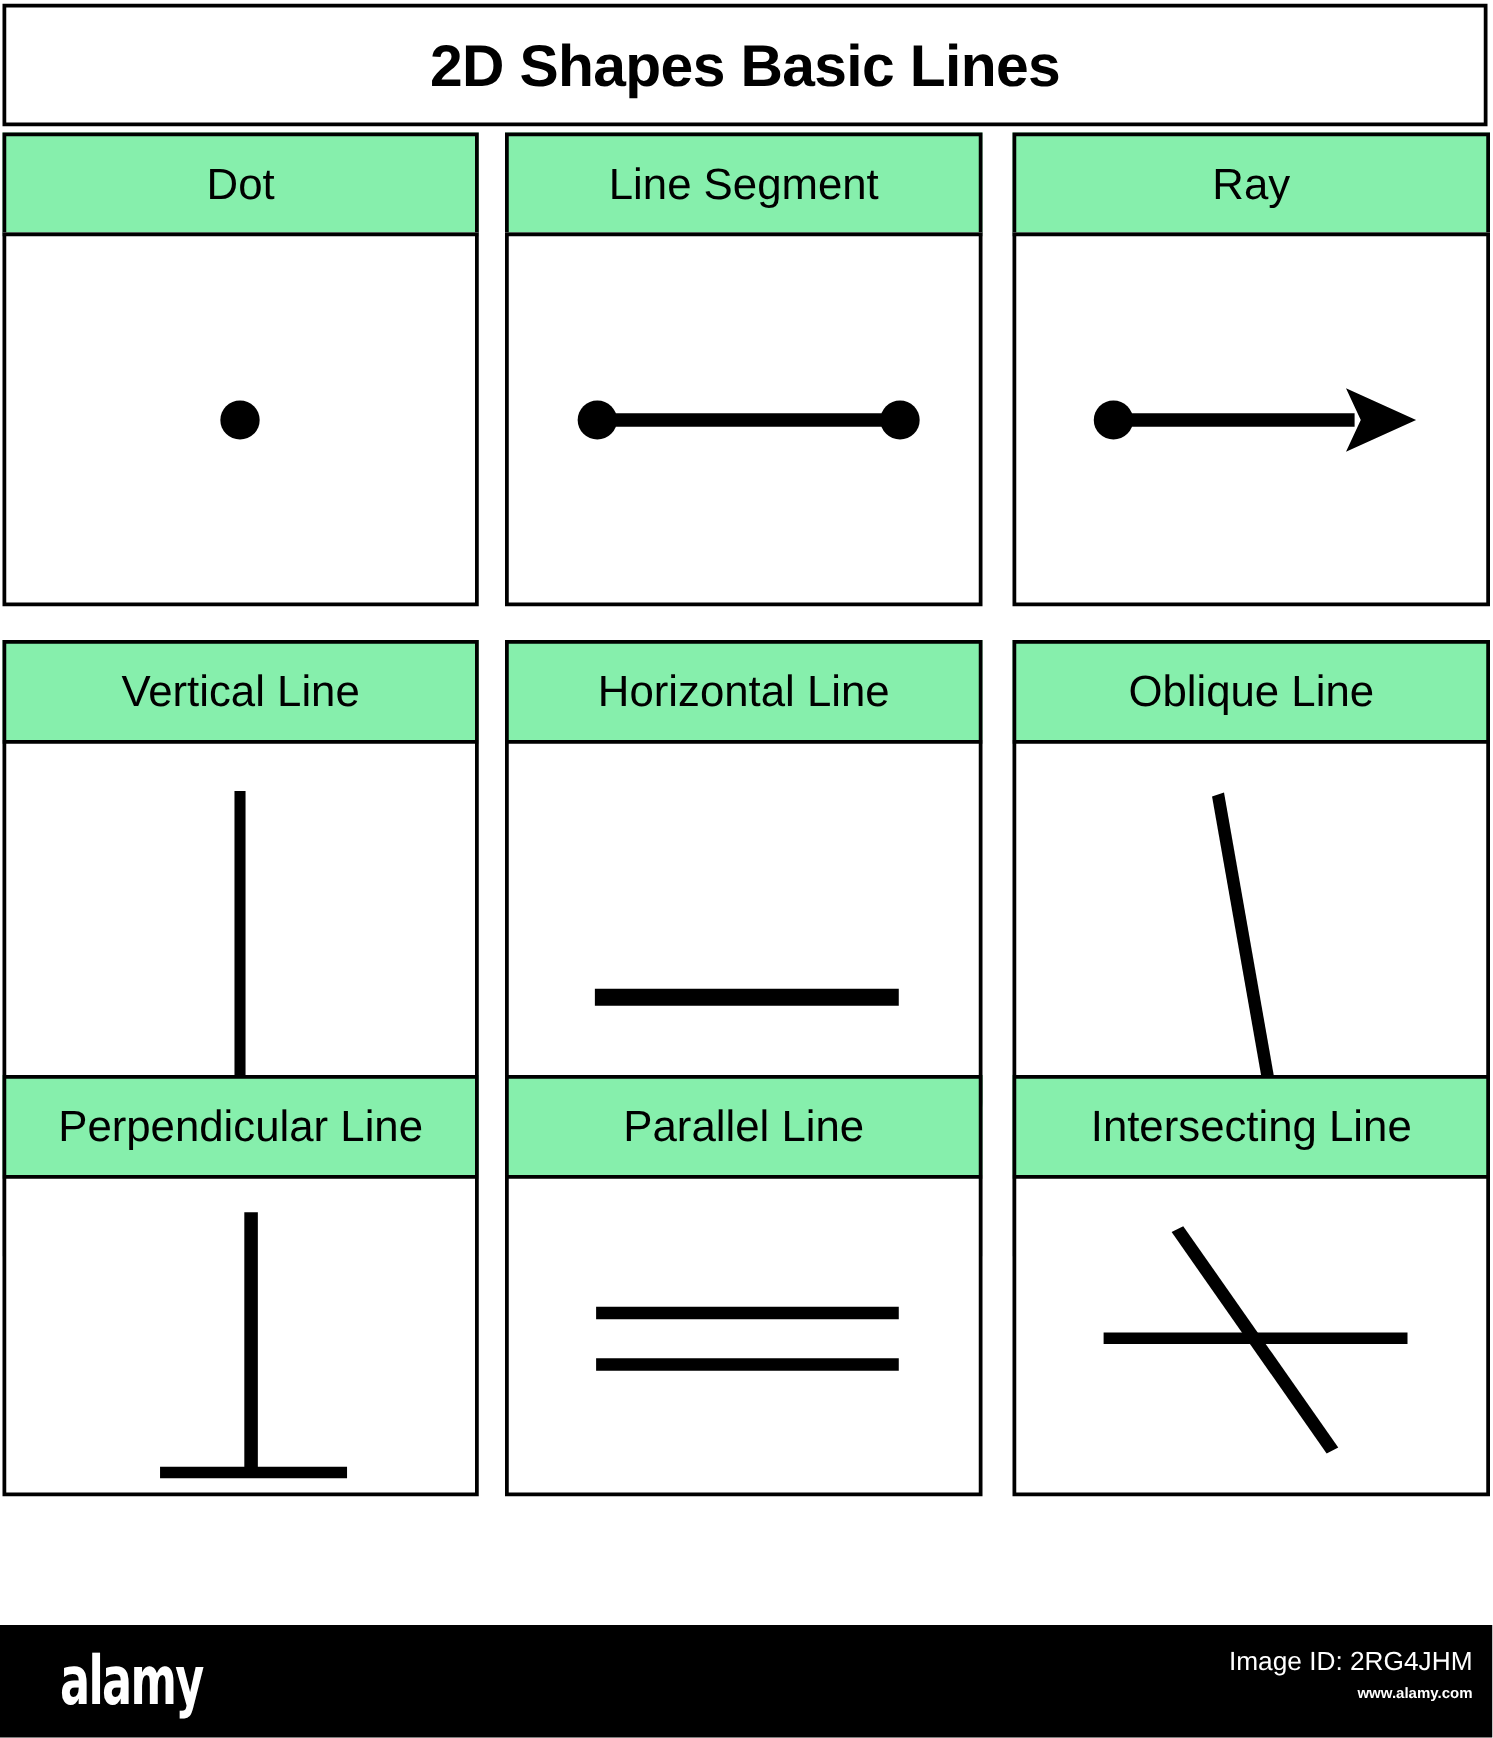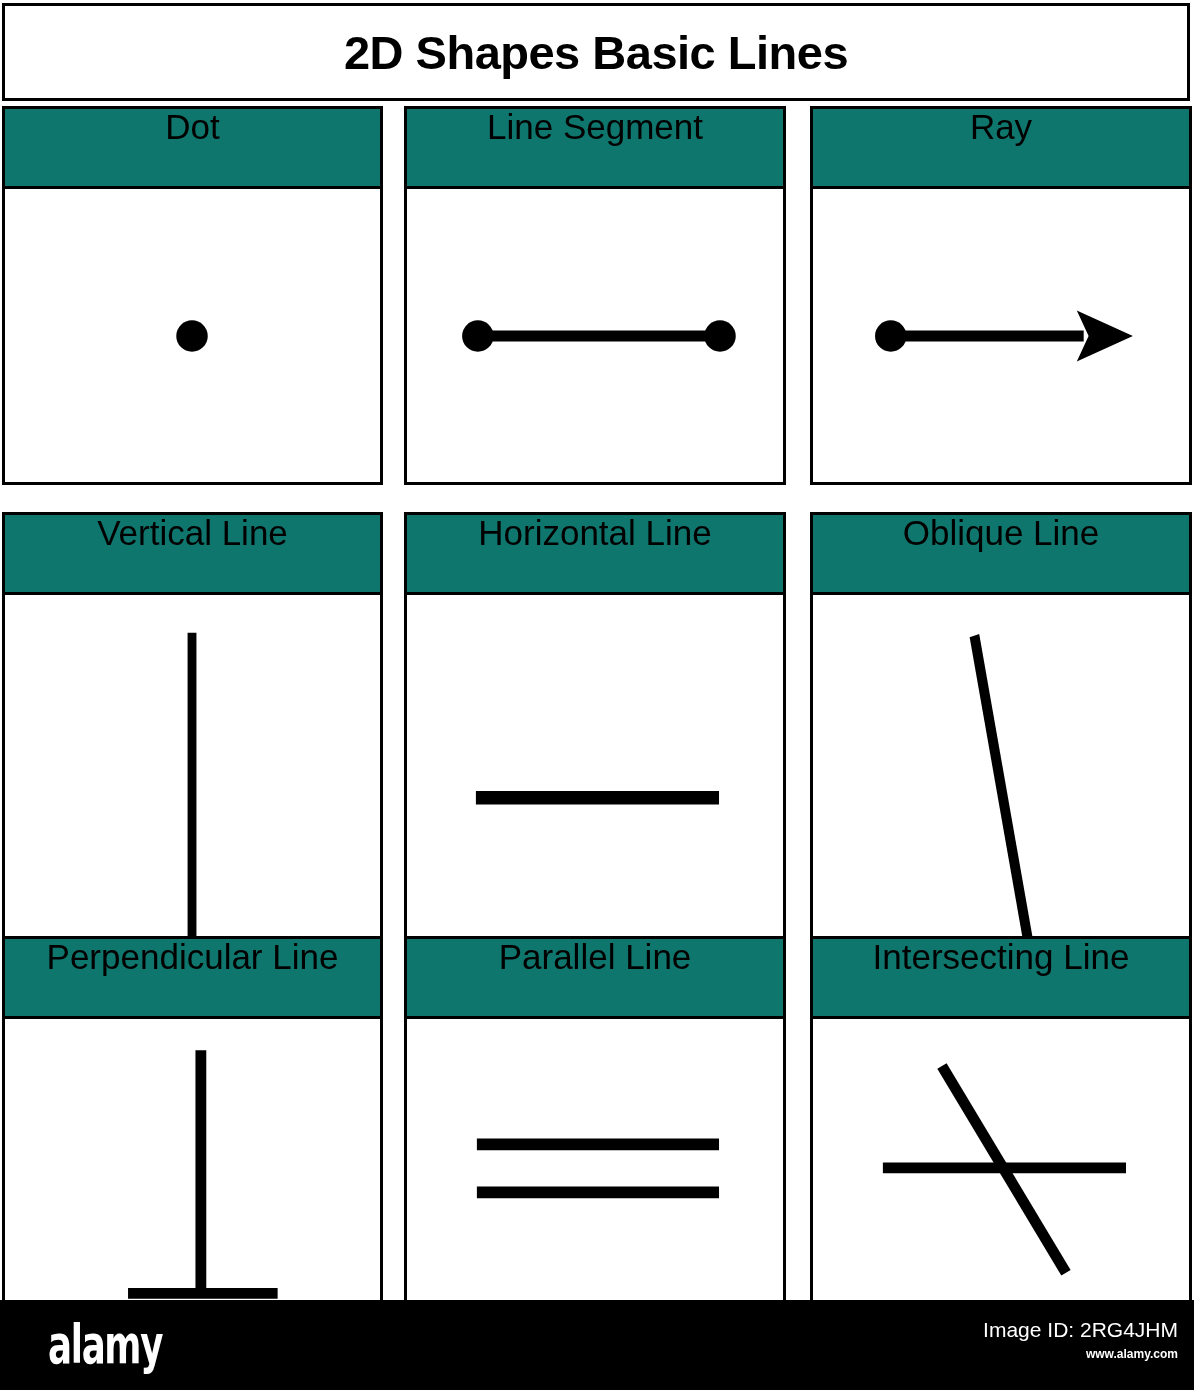--- a/index.html
+++ b/index.html
@@ -53,22 +53,23 @@
   }
   .cell-header {
     position: absolute;
     left: 0;
     top: 0;
     right: 0;
     height: 83px;
     border: 3px solid #000000;
     box-sizing: border-box;
     display: flex;
+    align-items: center;
     justify-content: center;
-    background: #0f766e;
+    background: #86efac;
   }
   .cell-header-text {
     font-size: 35px;
     font-weight: normal;
     color: #000000;
     line-height: 1;
     white-space: nowrap;
   }
   .cell-body {
     position: absolute;
@@ -87,21 +88,21 @@
     height: 100%;
   }
 
   
   .col-1 { left: 2px;   width: 381px; }
   .col-2 { left: 404px; width: 382px; border-radius: 26px; }
   .col-3 { left: 810px; width: 382px; padding-left: 48px; }
 
   .row-1 { top: 106px; height: 379px; }
   .row-2 { top: 512px; height: 493px; }
-  .row-3 { top: 936px; height: 379px; }
+  .row-3 { top: 860px; height: 337px; }
 
   
   .footer {
     position: absolute;
     left: 0;
     top: 1300px;
     width: 1194px;
     height: 102px;
     background: #000000;
   }

